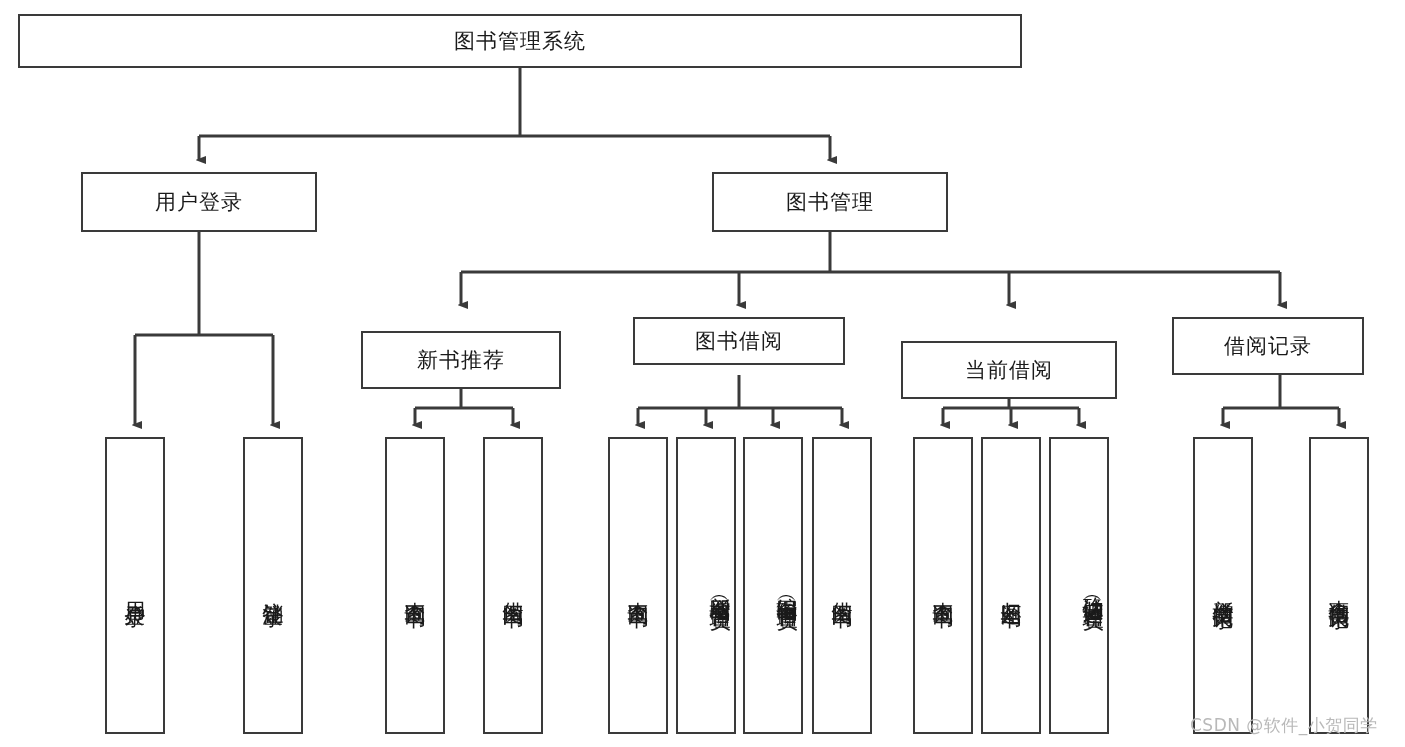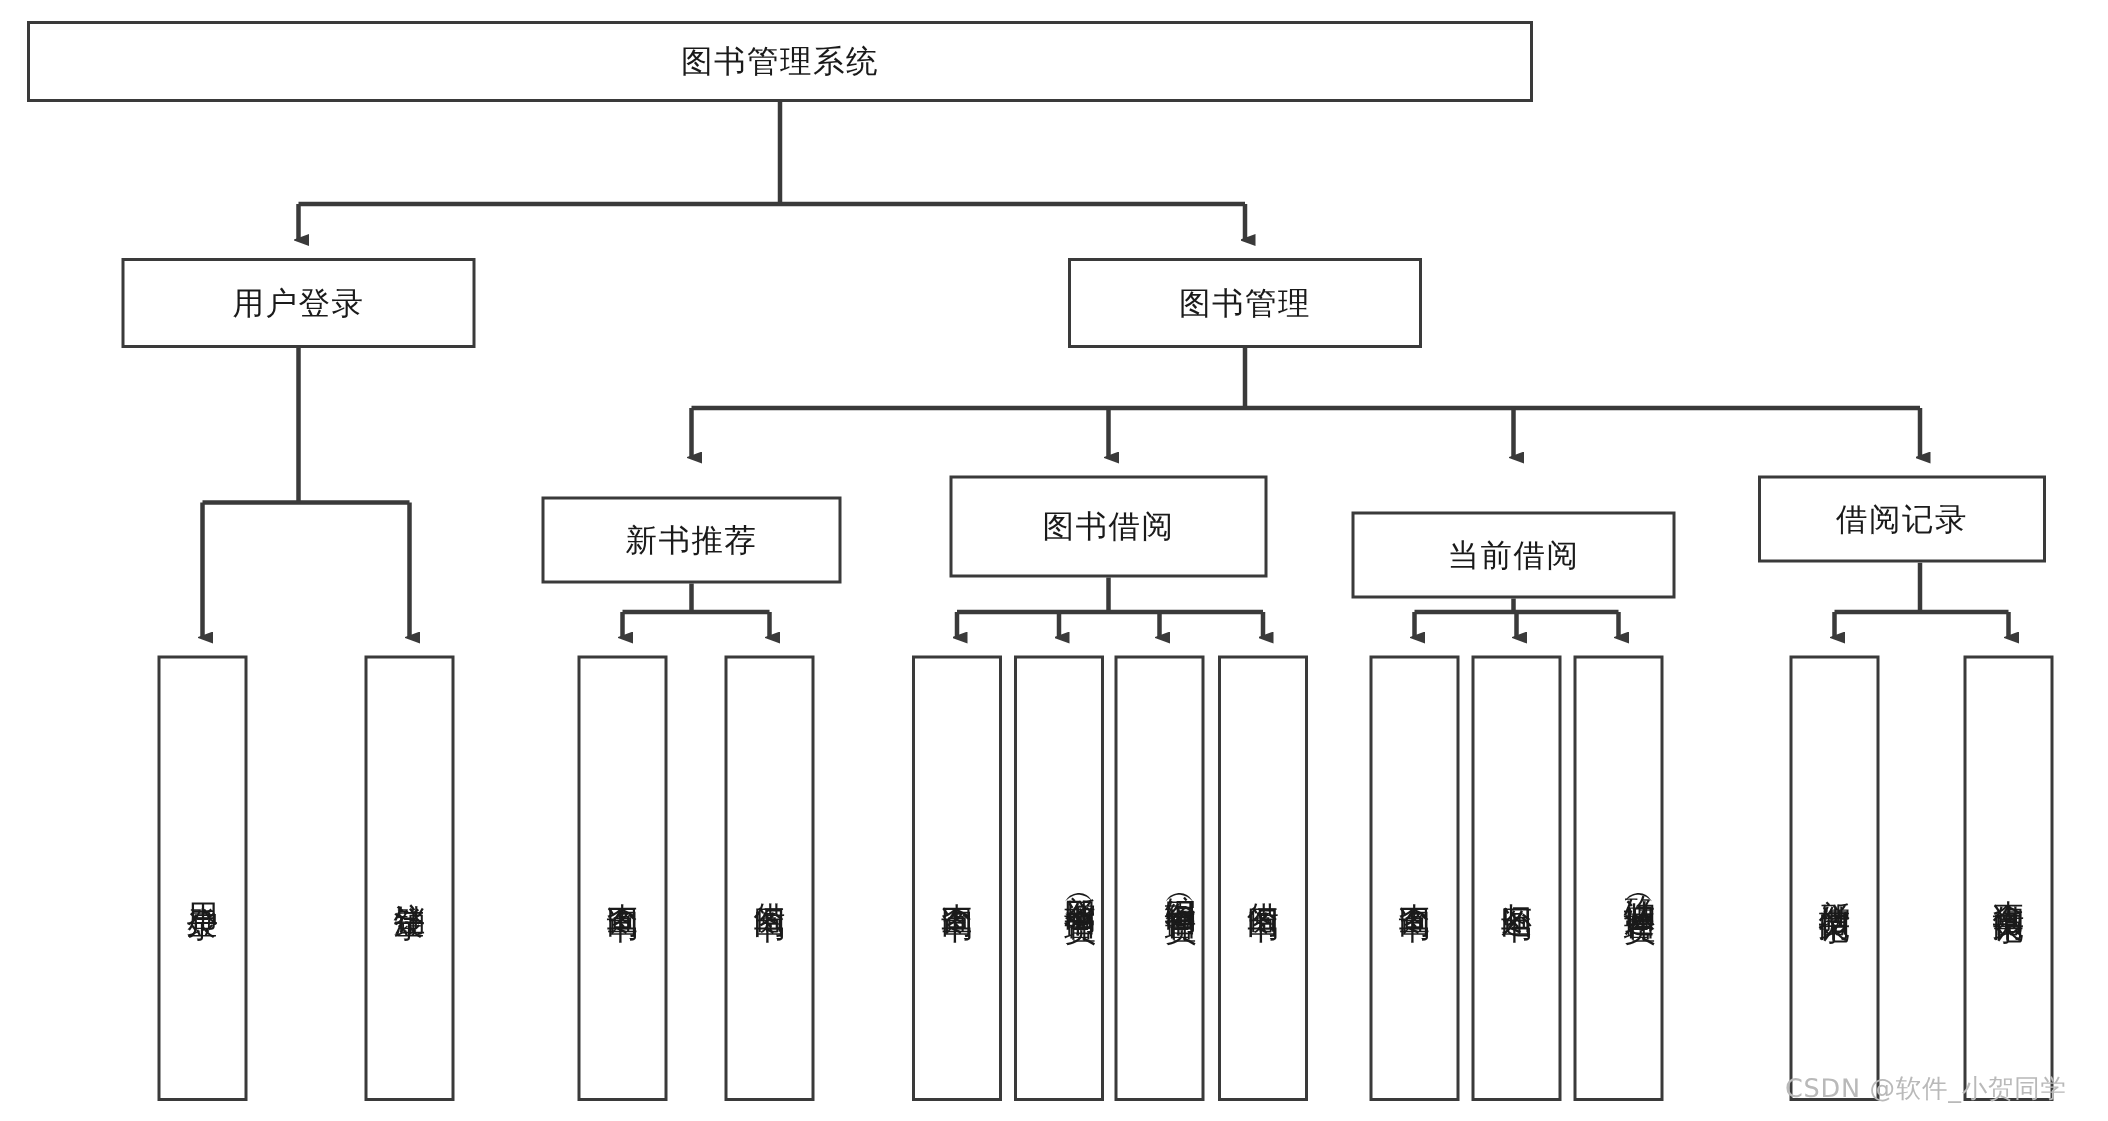--- a/index.html
+++ b/index.html
@@ -113,21 +113,21 @@
       <path d="M1339,408 L1339,425" marker-end="url(#arrow)"></path>
     </g>
   </svg>
 
   <div class="node h" style="left:18px; top:14px; width:1004px; height:54px;">图书管理系统</div>
 
   <div class="node h" style="left:81px; top:172px; width:236px; height:60px;">用户登录</div>
   <div class="node h" style="left:712px; top:172px; width:236px; height:60px;">图书管理</div>
 
   <div class="node h" style="left:361px; top:331px; width:200px; height:58px;">新书推荐</div>
-  <div class="node h" style="left:633px; top:317px; width:212px; height:68px;">图书借阅</div>
+  <div class="node h" style="left:633px; top:317px; width:212px; height:48px;">图书借阅</div>
   <div class="node h" style="left:901px; top:317px; width:216px; height:58px;margin-top:24px;">当前借阅</div>
   <div class="node h" style="left:1172px; top:317px; width:192px; height:58px;">借阅记录</div>
 
   <div class="node v midstart" style="left:105px; top:437px; width:60px; height:297px;">用户登录</div>
   <div class="node v midstart" style="left:243px; top:437px; width:60px; height:297px;">注销登录</div>
 
   <div class="node v midstart" style="left:385px; top:437px; width:60px; height:297px;">查询图书</div>
   <div class="node v midstart" style="left:483px; top:437px; width:60px; height:297px;">借阅图书</div>
 
   <div class="node v midstart" style="left:608px; top:437px; width:60px; height:297px;">查询图书</div>

